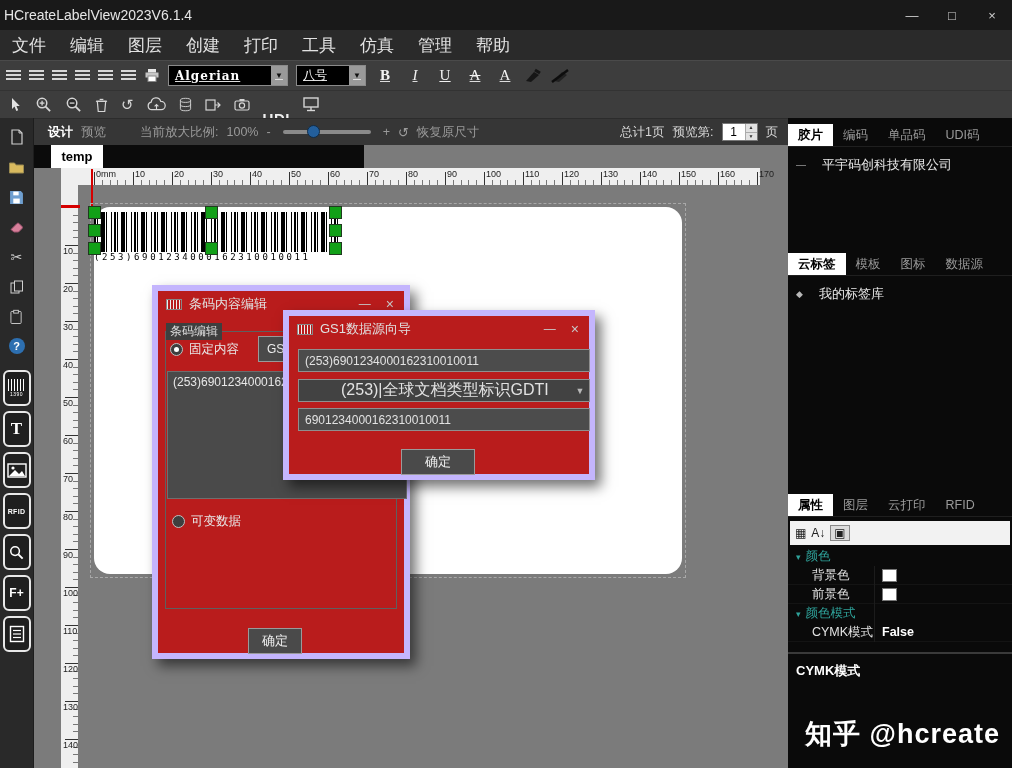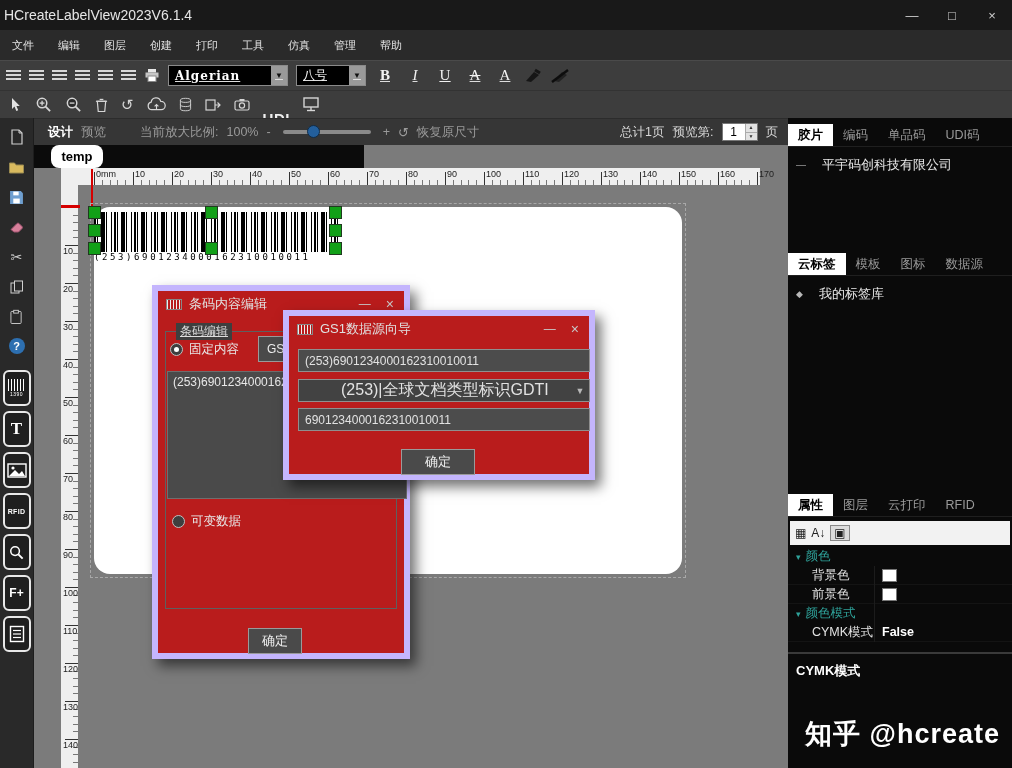--- a/index.html
+++ b/index.html
@@ -12,21 +12,21 @@
   .app { position:absolute; inset:0; display:flex; flex-direction:column; }
 
   
   .titlebar { height:30px; background:#191919; display:flex; align-items:center; flex:0 0 auto; }
   .win-title { padding-left:4px; font-size:14px; color:#e6e6e6; flex:1; }
   .win-btns { display:flex; height:100%; }
   .win-btn { width:40px; height:100%; display:flex; align-items:center; justify-content:center; font-size:13px; color:#cfcfcf; }
 
   
   .menubar { height:30px; background:#2a2a2a; display:flex; align-items:center; flex:0 0 auto; }
-  .menu-item { padding:8px 12px; font-size:11px; color:#e2e2e2; height:100%; display:flex; align-items:center; }
+  .menu-item { padding:8px 12px; font-size:17px; color:#e2e2e2; height:100%; display:flex; align-items:center; }
 
   
   .toolbar1 { height:30px; background:#3d3d3d; border-top:1px solid #4a4a4a; display:flex; align-items:center; gap:8px; padding:0 6px; flex:0 0 auto;text-decoration:underline; }
   .lines-icon { width:15px; height:11px; background:repeating-linear-gradient(180deg,#d8d8d8 0 1.6px,transparent 1.6px 4.2px); flex:0 0 auto; }
   .tb-icon { display:flex; align-items:center; justify-content:center; flex:0 0 auto; }
   .combo { display:flex; align-items:stretch; height:21px; border:1px solid #8a8a8a; background:#000; flex:0 0 auto; }
   .combo-text { color:#fff; font-size:12px; padding:0 6px; display:flex; align-items:center; white-space:nowrap; }
   .algerian { font-family:"DejaVu Serif","Liberation Serif",serif; font-weight:bold; letter-spacing:1px; }
   .combo-arrow { width:16px; background:#9a9a9a; color:#111; font-size:8px; display:flex; align-items:center; justify-content:center; }
   .font-combo { width:120px; }
@@ -74,21 +74,21 @@
   .page-input-wrap { display:flex; height:18px; border:1px solid #777; background:#fff; }
   .page-input { width:22px; border:0; background:#fff; color:#000; font-size:12px; text-align:center; outline:none; }
   .spinners { width:12px; display:flex; flex-direction:column; }
   .spinners span { flex:1; font-size:5px; line-height:1; color:#333; background:#e2e2e2; border-left:1px solid #aaa; display:flex; align-items:center; justify-content:center; }
   .spinners span + span { border-top:1px solid #aaa; }
   .vb-pageunit { color:#d8d8d8; }
 
   
   .canvas-area { flex:1; background:#7b7b7b; position:relative; overflow:hidden; }
   .tabstrip-bg { position:absolute; left:0; top:0; width:330px; height:23px; background:#0b0b0b; }
-  .canvas-tab { position:absolute; left:17px; top:0; width:52px; height:23px; background:#fff; color:#000; font-size:13px; font-weight:bold; display:flex; align-items:center; justify-content:center;border-radius:8px; }
+  .canvas-tab { position:absolute; left:17px; top:0; width:52px; height:23px; background:#fff; color:#000; font-size:13px; font-weight:bold; display:flex; align-items:center; justify-content:center; }
   .h-ruler { position:absolute; left:27px; top:23px; right:28px; height:17px; background-color:#efefef;
     background-image:
       repeating-linear-gradient(90deg,#333 0 1px,transparent 1px 39px),
       repeating-linear-gradient(90deg,#777 0 1px,transparent 1px 7.8px);
     background-size:100% 13px,100% 5px;
     background-position:left 33px bottom 0, left 33px bottom 0;
     background-repeat:no-repeat,no-repeat; }
   .h-nums { position:absolute; left:33px; top:1px; display:flex; }
   .h-num { flex:0 0 39px; width:39px; font-size:9px; color:#222; padding-left:2px; white-space:nowrap; }
   .v-ruler { position:absolute; left:27px; top:40px; bottom:0; width:17px; background-color:#efefef;
@@ -140,21 +140,21 @@
   
   .dialog { position:absolute; background:#b91c1c; border:6px solid #c4b5fd; box-shadow:6px 7px 12px rgba(0,0,0,.55); }
   .dialog1 { left:152px; top:285px; width:258px; height:374px; z-index:10; }
   .dialog2 { left:283px; top:310px; width:312px; height:170px; z-index:20; }
   .dlg-titlebar { height:26px; display:flex; align-items:center; gap:7px; padding:0 8px; font-size:13px; color:#e0e0e0; }
   .dlg-icon { width:16px; height:11px; background:repeating-linear-gradient(90deg,#eee 0 1px,transparent 1px 3px); border:1px solid #888; flex:0 0 auto; }
   .dlg-title { white-space:nowrap; }
   .dlg-min { margin-left:auto; color:#c8c8c8; font-size:12px; padding:0 6px; }
   .dlg-close { color:#c8c8c8; font-size:14px; padding:0 2px; }
   .groupbox { position:absolute; left:7px; top:40px; right:7px; bottom:44px; border:1px solid #5f5f5f; }
-  .groupbox-legend { position:absolute; top:-9px; left:10px; background:#3e3e3e; padding:0 4px; font-size:12px; color:#ddd;text-decoration:underline; }
+  .groupbox-legend { position:absolute; top:-9px; left:0; background:#3e3e3e; padding:0 4px; font-size:12px; color:#ddd; }
   .radio-row { position:absolute; display:flex; align-items:center; font-size:12.5px; color:#e8e8e8; }
   .radio { width:13px; height:13px; border:1px solid #c0c0c0; border-radius:50%; background:#3e3e3e; margin-right:6px; position:relative; flex:0 0 auto; }
   .radio.checked::after { content:""; position:absolute; left:3px; top:3px; width:5px; height:5px; border-radius:50%; background:#fff; }
   .radio-fixed { left:12px; top:50px; }
   .radio-var { left:14px; top:222px; }
   .gs1-btn { position:absolute; left:100px; top:45px; width:52px; height:26px; background:#4a4a4a; border:1px solid #9a9a9a; color:#eee; font-size:12px; }
   .bc-textarea { position:absolute; left:9px; top:80px; width:240px; height:128px; background:#4a4a4a; border:1px solid #6e6e6e; color:#e8e8e8; font-size:12px; font-family:inherit; resize:none; overflow:hidden; padding:3px 5px; word-break:break-all; outline:none; }
   .dlg-ok { background:#4a4a4a; border:1px solid #9a9a9a; color:#f0f0f0; font-size:13px; position:absolute; }
   .ok1 { left:90px; top:337px; width:54px; height:26px; }
   .ok2 { left:112px; top:133px; width:74px; height:26px; }

